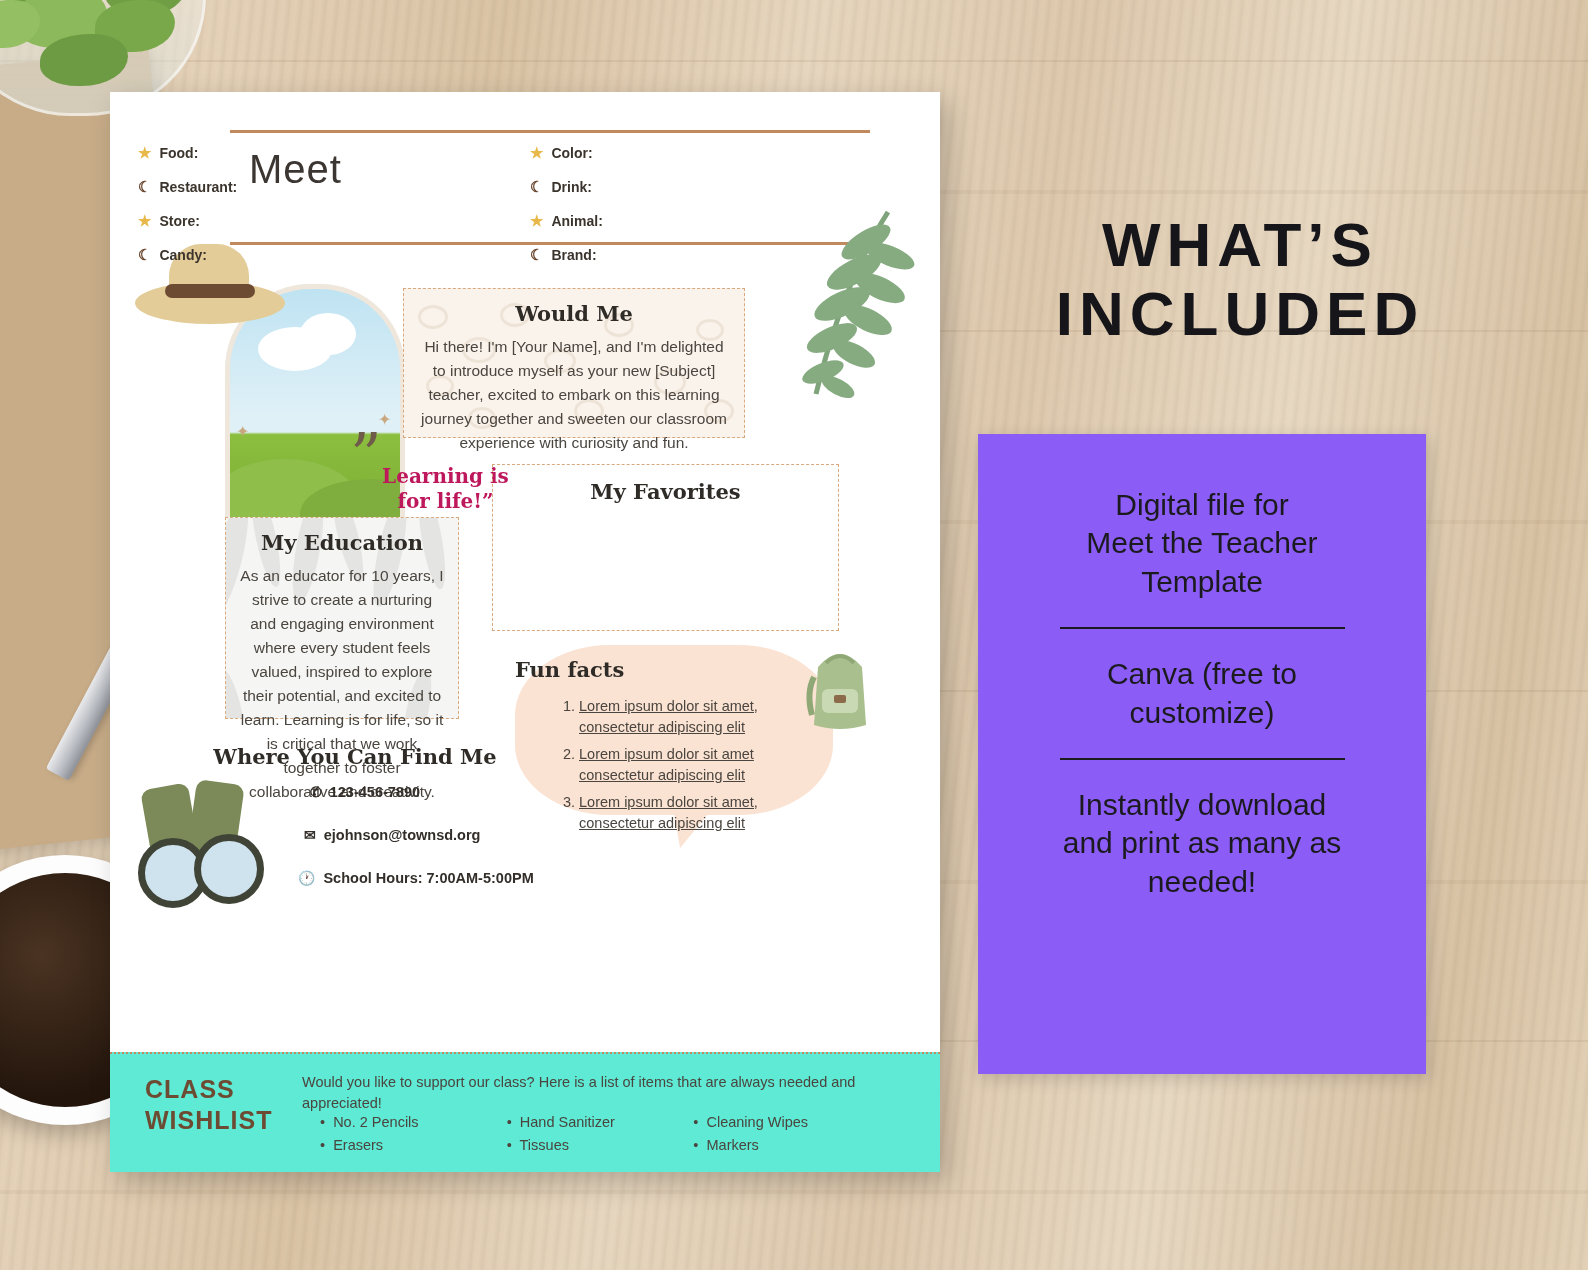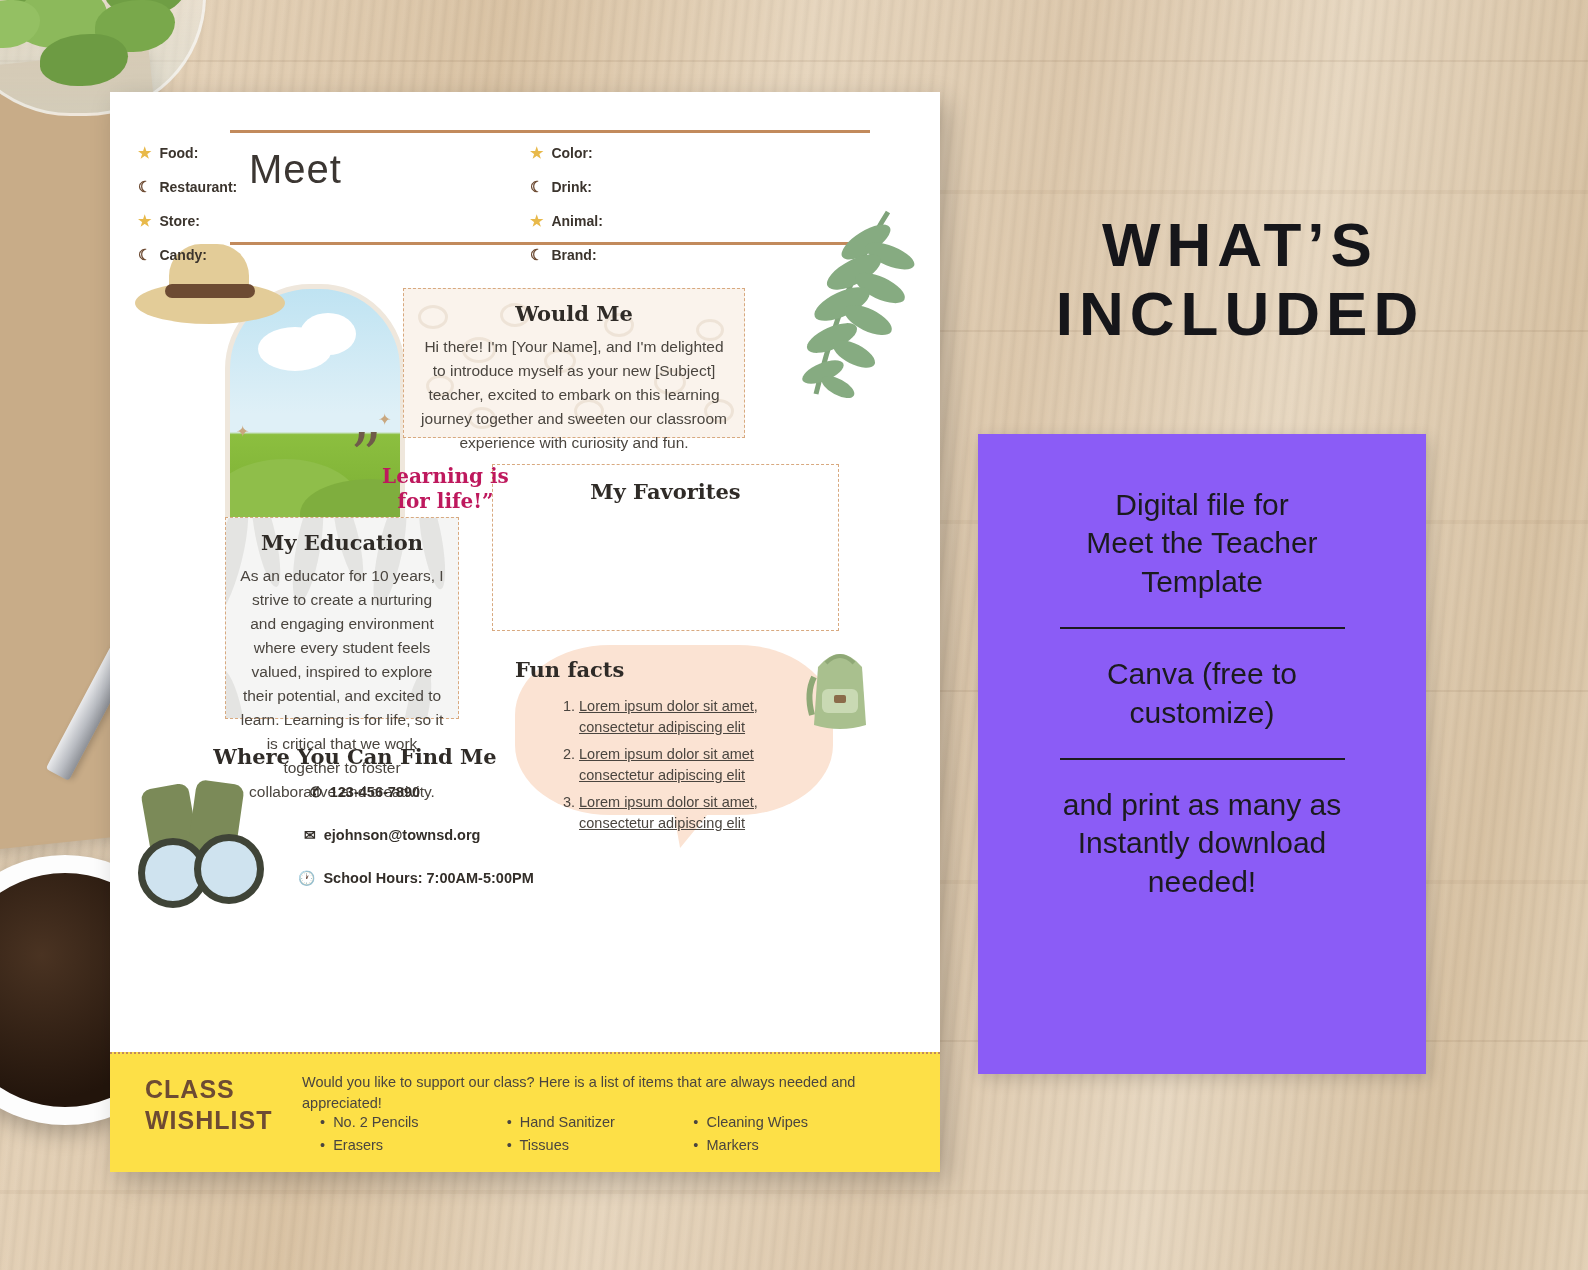--- a/index.html
+++ b/index.html
@@ -97,21 +97,21 @@
   .find-title{position:absolute;left:100px;top:652px;width:290px;text-align:center;
     font-family:"DejaVu Serif",serif;font-weight:bold;font-size:21px;color:#2f2b27;}
   .contact{position:absolute;font-weight:bold;font-size:14.5px;color:#332e29;display:flex;align-items:center;}
   .cic{margin-right:8px;font-size:14px;}
 
   .binocs{position:absolute;left:22px;top:690px;width:140px;height:110px;}
   .bin-tube{position:absolute;width:48px;height:72px;background:#7b8a58;border-radius:10px;}
   .bin-lens{position:absolute;width:56px;height:56px;border-radius:50%;background:#cfe3ef;border:7px solid #3f4437;}
 
   
-  .wish{position:absolute;left:0;bottom:0;width:830px;height:120px;background:#fde047;}
+  .wish{position:absolute;left:0;bottom:0;width:830px;height:120px;background:#5eead4;}
   .wish-dash{position:absolute;left:0;top:0;width:830px;border-top:2px dotted #c08a5e;}
   .wish-title{position:absolute;left:35px;top:22px;width:150px;font-family:"Liberation Sans",sans-serif;
     font-weight:bold;font-size:25px;letter-spacing:1px;color:#6d4b33;line-height:1.25;}
   .wish-text{position:absolute;left:192px;top:20px;width:560px;font-size:14.5px;line-height:1.45;color:#4a453f;}
   .wish-cols{position:absolute;left:210px;top:62px;width:560px;display:flex;}
   .wish-col{flex:1;}
   .wish-col div{font-size:14.5px;color:#4a453f;margin-bottom:7px;}
 
   
   .rt-title{position:absolute;left:980px;top:210px;width:520px;text-align:center;
@@ -348,18 +348,18 @@
         <div>Meet the Teacher</div>
         <div>Template</div>
       </div>
     <div class="divider"></div>
     <div class="card-txt">
         <div>Canva (free to</div>
         <div>customize)</div>
       </div>
     <div class="divider"></div>
     <div class="card-txt">
+        <div>Instantly download</div>
         <div>and print as many as</div>
-        <div>Instantly download</div>
         <div>needed!</div>
       </div>
   </div>
 </div>
 
 </body></html>

